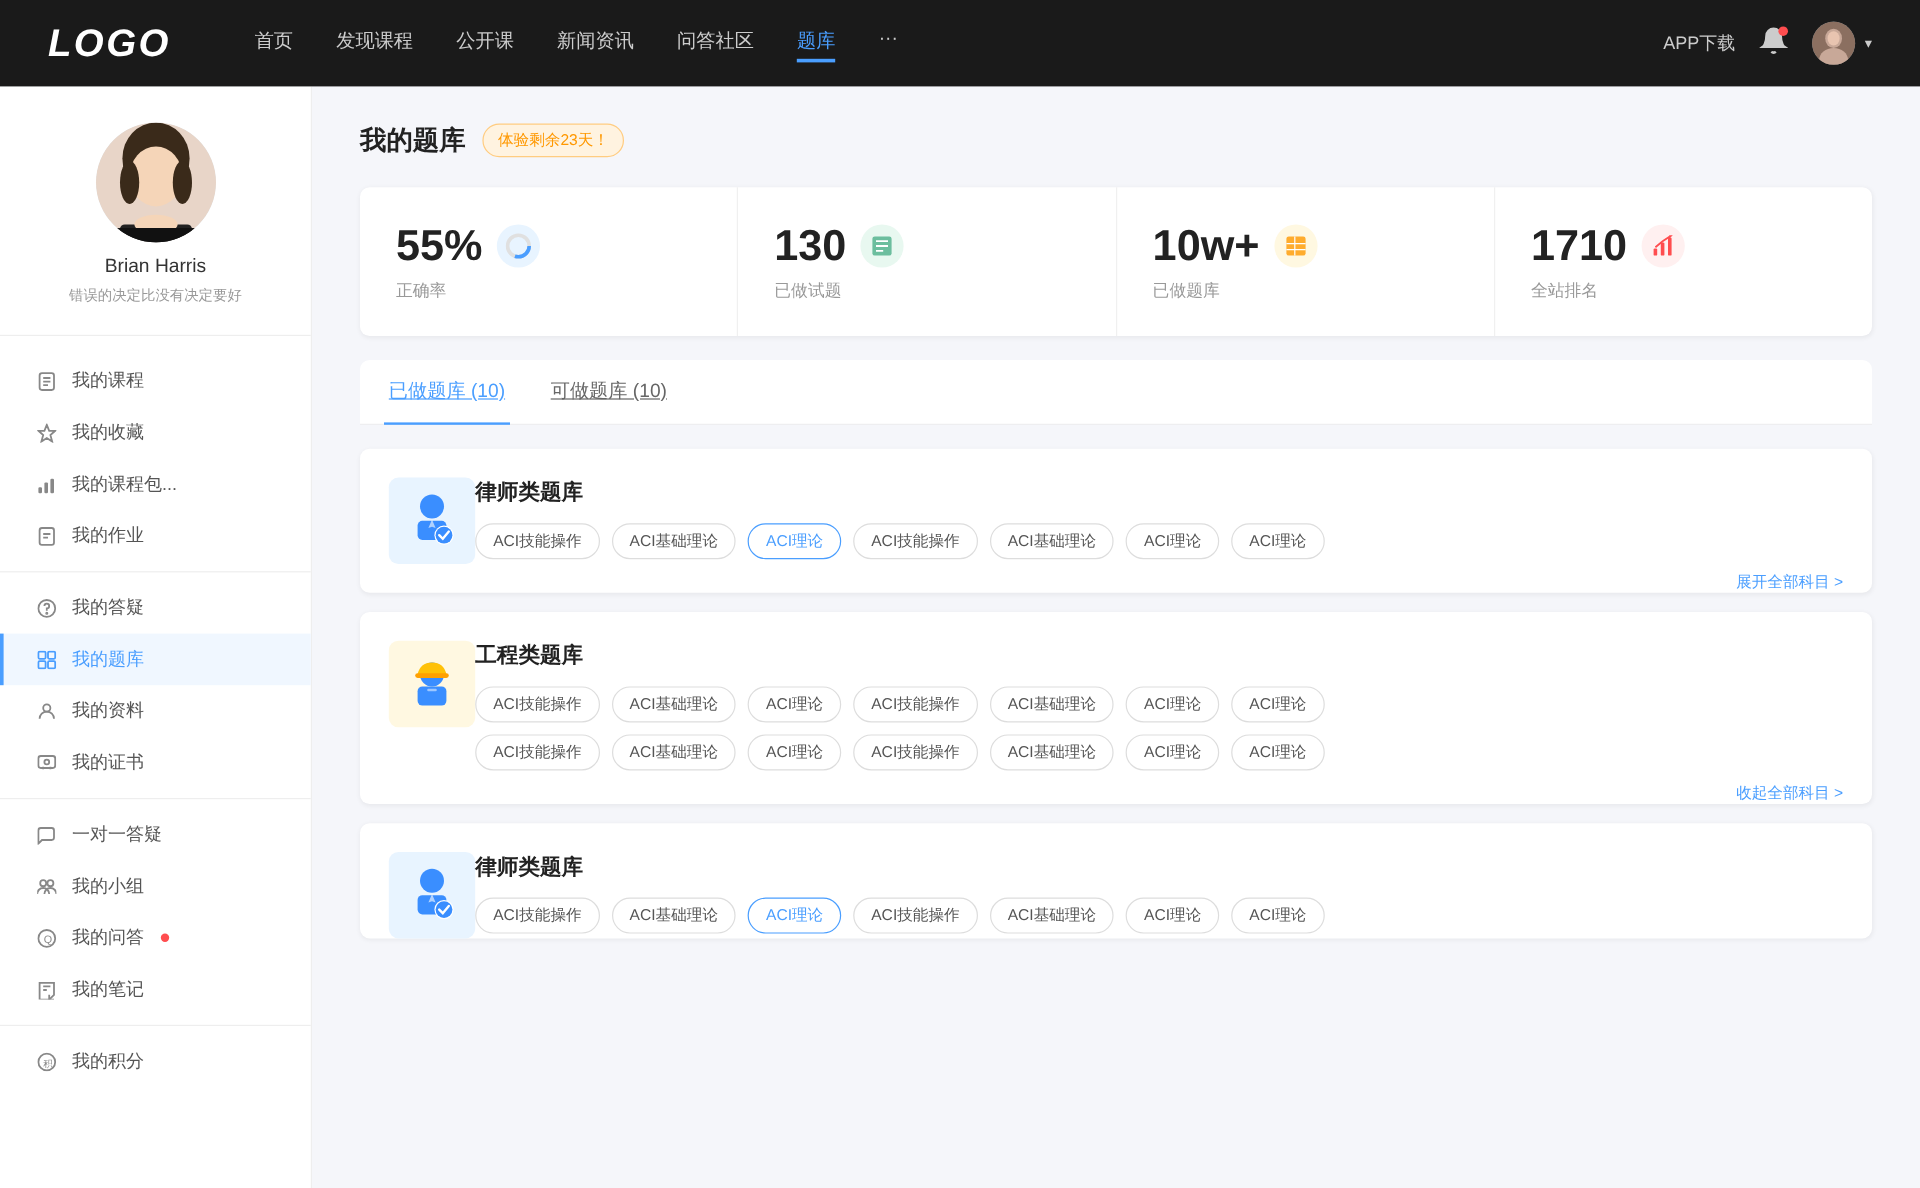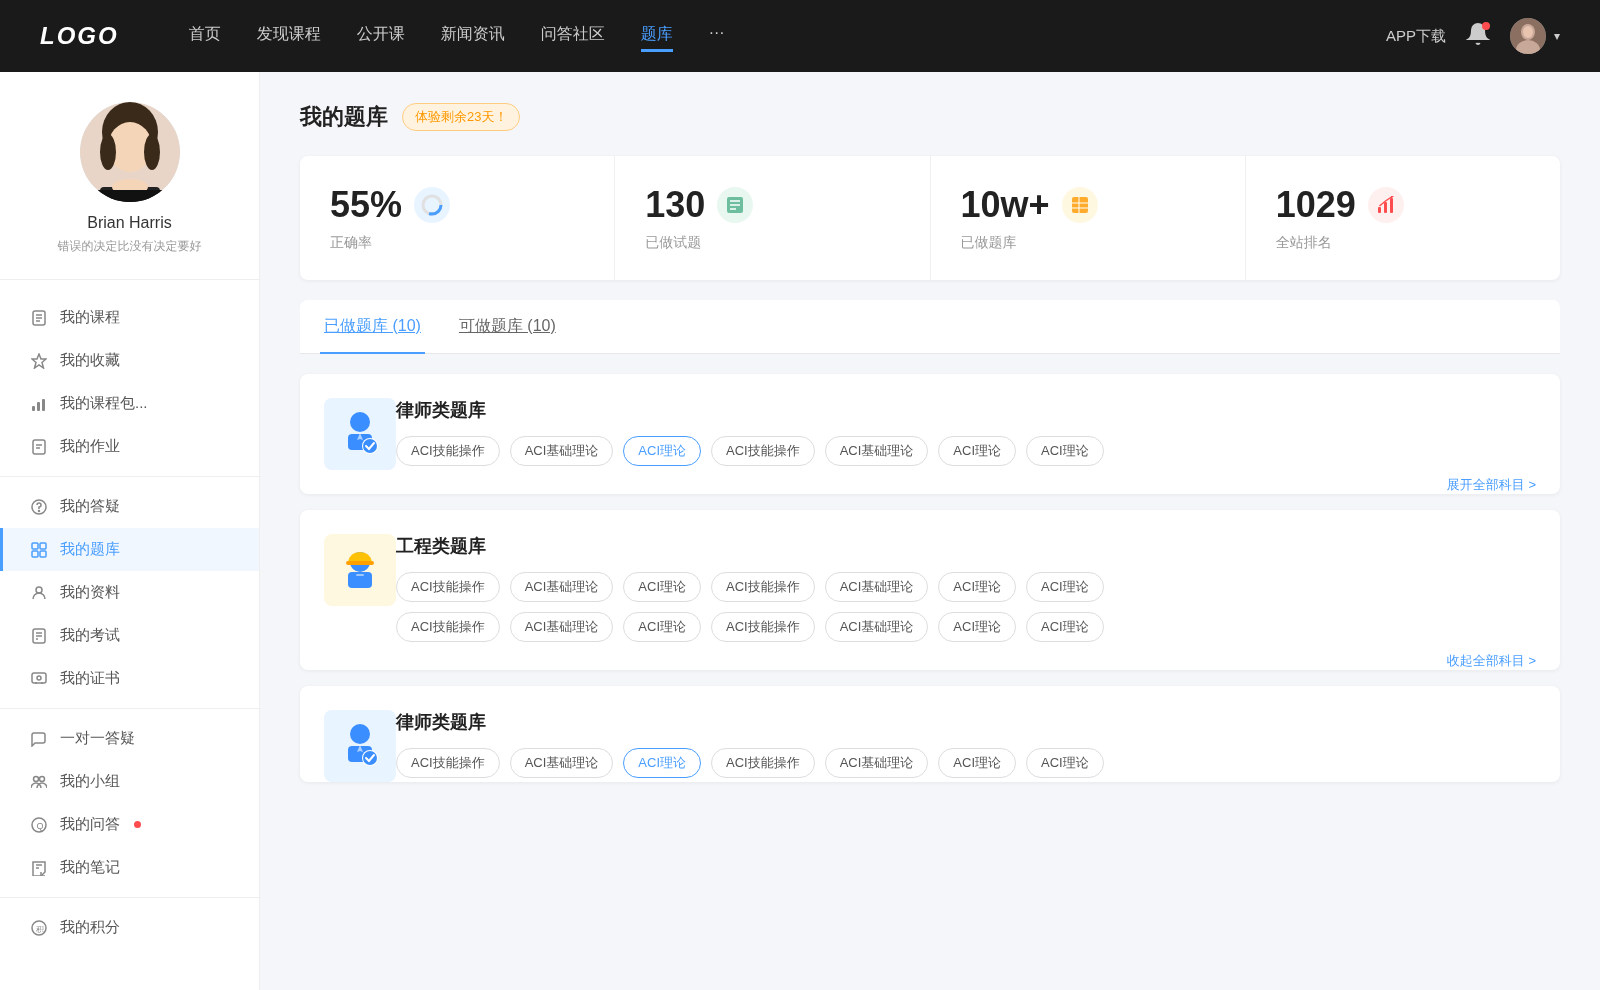--- a/index.html
+++ b/index.html
@@ -11,21 +11,21 @@
       height: 72px;
       display: flex;
       align-items: center;
       padding: 0 40px;
       gap: 40px;
       position: relative;
       z-index: 10;
     }
     .logo {
       color: white;
-      font-size: 24px;
+      font-size: 32px;
       font-weight: bold;
       letter-spacing: 2px;
       margin-right: 30px;
       font-style: italic;
     }
     .nav-items {
       display: flex;
       gap: 36px;
       flex: 1;
     }
@@ -458,31 +458,20 @@
           <svg width="16" height="16" viewBox="0 0 16 16" fill="none" stroke="#888" stroke-width="1.5">
             <circle cx="8" cy="5" r="3"></circle>
             <path d="M2,14 a6,6 0 0,1 12,0"></path>
           </svg>
         </span>
         <span>我的资料</span>
       </div>
       <div class="sidebar-item">
         <span class="icon">
           <svg width="16" height="16" viewBox="0 0 16 16" fill="none" stroke="#888" stroke-width="1.5">
-            <rect x="2" y="1" width="12" height="14" rx="2"></rect>
-            <line x1="5" y1="5" x2="11" y2="5"></line>
-              <line x1="5" y1="8" x2="11" y2="8"></line>
-              <line x1="5" y1="11" x2="7" y2="11"></line>
-          </svg>
-        </span>
-        <span>我的考试</span>
-      </div>
-      <div class="sidebar-item">
-        <span class="icon">
-          <svg width="16" height="16" viewBox="0 0 16 16" fill="none" stroke="#888" stroke-width="1.5">
             <rect x="1" y="2" width="14" height="10" rx="2"></rect>
             <circle cx="8" cy="7" r="2"></circle>
             <line x1="5" y1="13" x2="5" y2="11"></line>
               <line x1="11" y1="13" x2="11" y2="11"></line>
           </svg>
         </span>
         <span>我的证书</span>
       </div>
       <div class="sidebar-divider"></div>
       <div class="sidebar-item">
@@ -582,21 +571,21 @@
                 <line x1="3" y1="9" x2="19" y2="9" stroke="white" stroke-width="1"></line>
                 <line x1="3" y1="14" x2="19" y2="14" stroke="white" stroke-width="1"></line>
                 <line x1="10" y1="3" x2="10" y2="19" stroke="white" stroke-width="1"></line>
               </svg>
             </div>
           </div>
           <span class="stat-label">已做题库</span>
         </div>
         <div class="stat-item">
           <div class="stat-top">
-            <span class="stat-value">1029</span>
+            <span class="stat-value">1710</span>
             <div class="stat-icon red">
               <svg width="22" height="22" viewBox="0 0 22 22">
                 <rect x="3" y="13" width="3" height="6" fill="#ff4d4f" rx="1"></rect>
                 <rect x="9" y="8" width="3" height="11" fill="#ff4d4f" rx="1"></rect>
                 <rect x="15" y="4" width="3" height="15" fill="#ff4d4f" rx="1"></rect>
                 <polyline points="4.5,12 10.5,7 16.5,3" fill="none" stroke="#ff4d4f" stroke-width="1.5"></polyline>
                 <polygon points="19,2 16,2 16,5" fill="#ff4d4f"></polygon>
               </svg>
             </div>
           </div>

